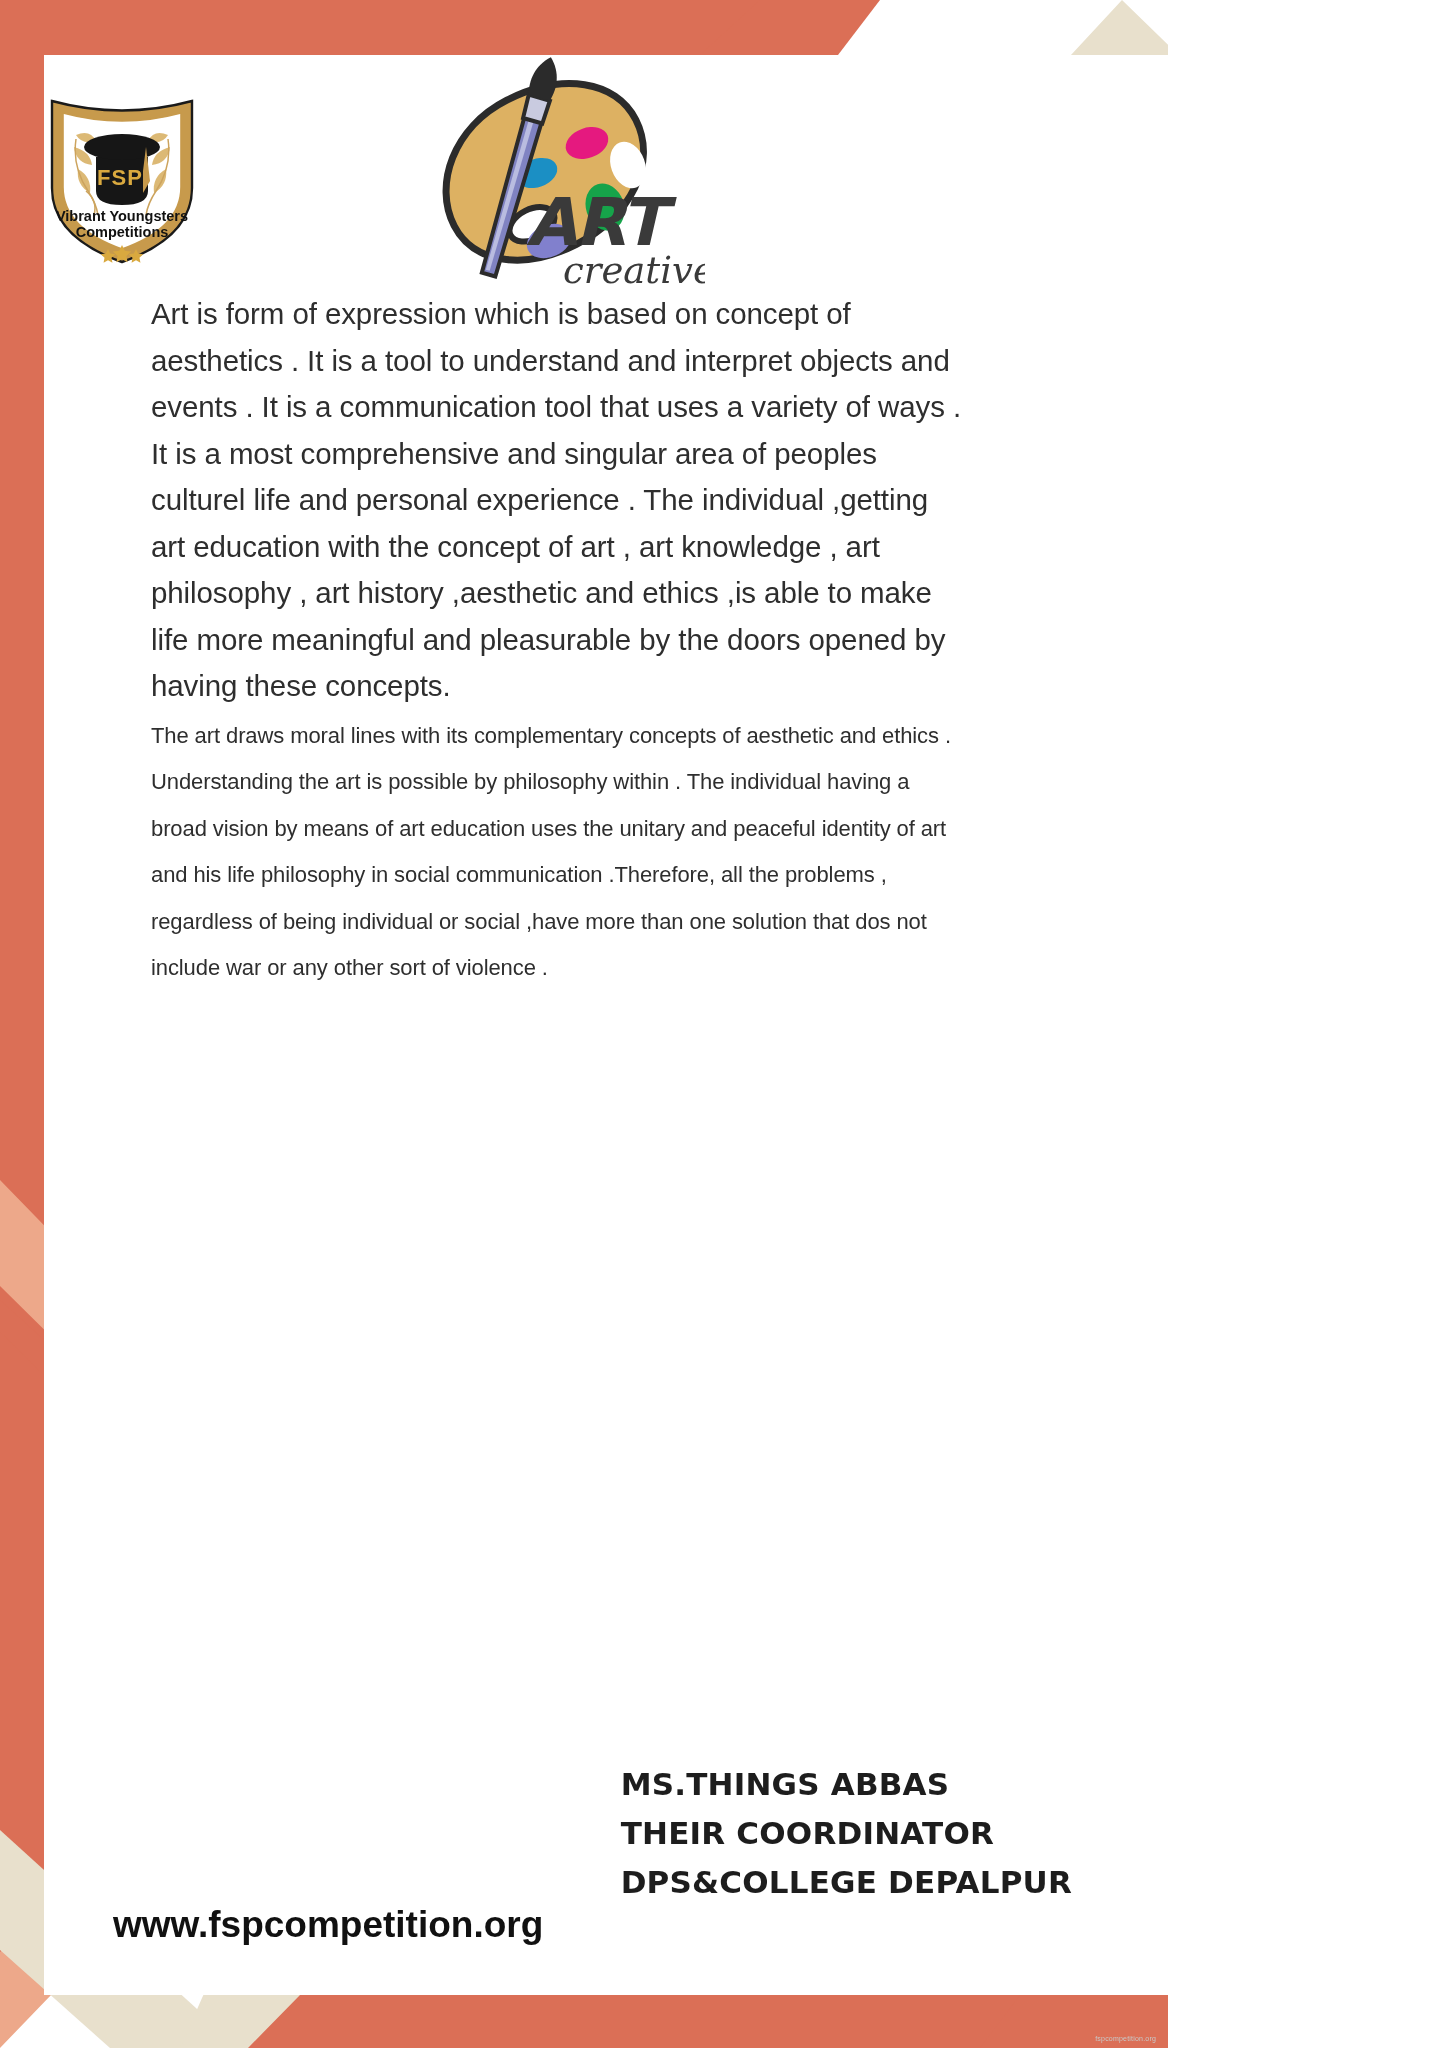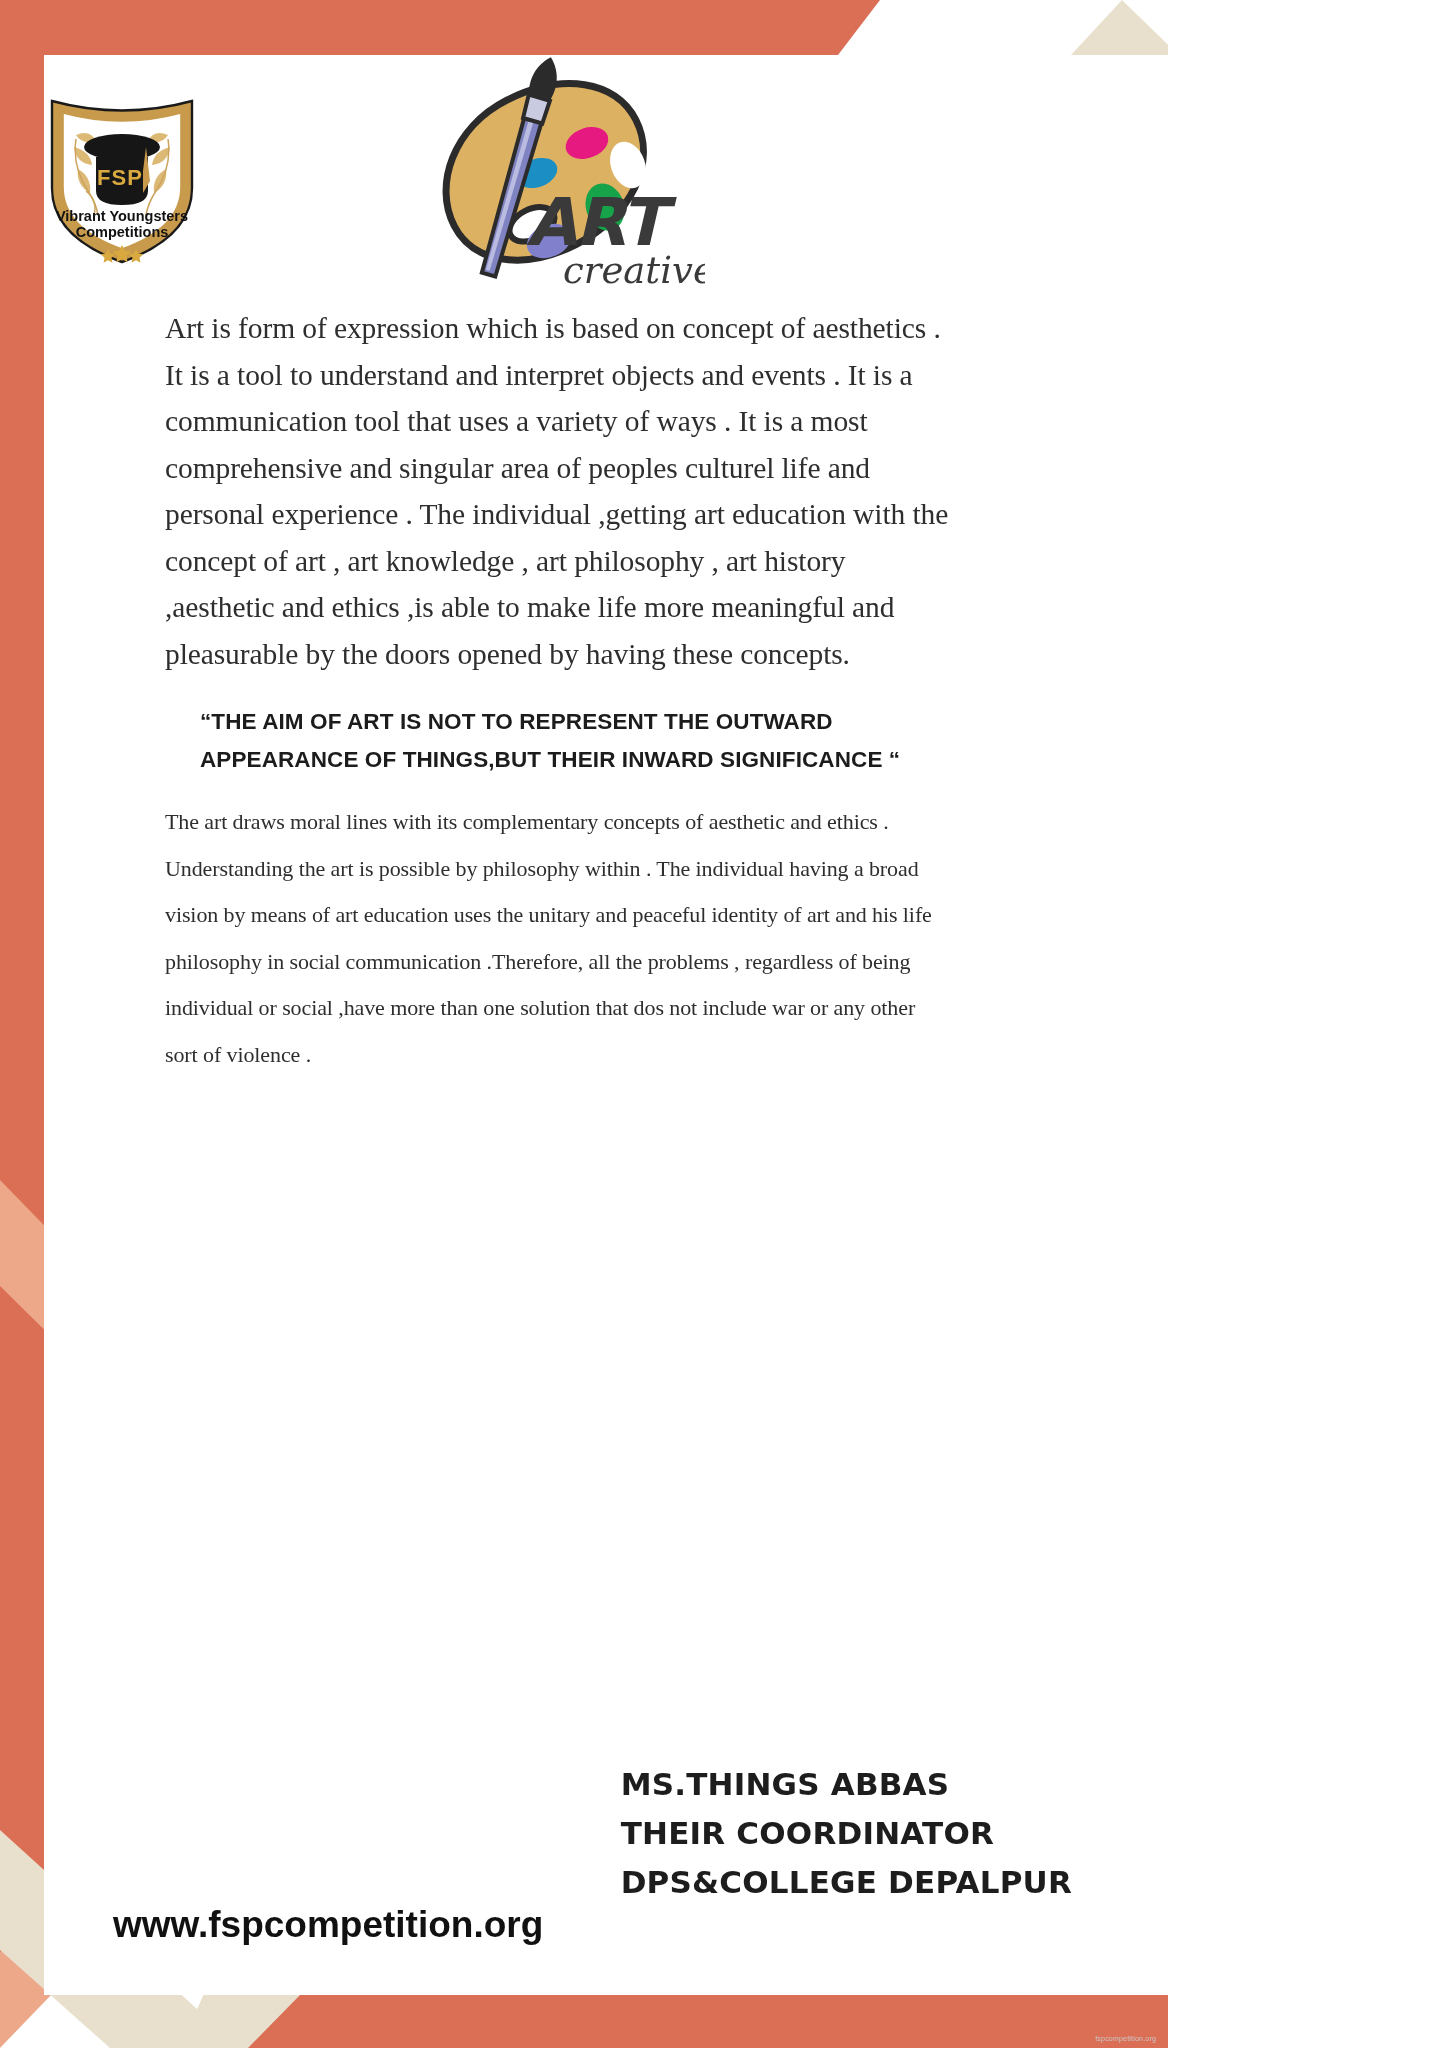--- a/index.html
+++ b/index.html
@@ -61,22 +61,22 @@
 
   
   .body-block {
     position: absolute;
     left: 148px;
     top: 288px;
     width: 820px;
     z-index: 6;
   }
   .para {
-    margin: 17px;
-    font-family: Liberation Serif, serif;
+    margin: 3px;
+    font-family: Liberation Sans, sans-serif;
     font-size: 29.5px;
     line-height: 46.5px;
     color: #2e2e2e;
     letter-spacing: -0.1px;
   }
   .para.p2 { font-size: 22px; line-height: 46.5px; }
 
   .quote-block {
     margin: 26px 0 20px 52px;
     width: 740px;
@@ -240,24 +240,20 @@
           <text x="155" y="190" font-family="DejaVu Sans, sans-serif" font-size="66" font-weight="bold" fill="#3a3a3a" letter-spacing="-2">ART</text>
         </g>
         <text x="148" y="228" font-family="DejaVu Serif, serif" font-style="italic" font-size="37" fill="#3a3a3a">creative</text>
       </svg>
     </div>
   </div>
 
   <div class="body-block">
     <p class="para p1">Art is form of expression which is based on concept of aesthetics . It is a tool to understand and interpret objects and events . It is a communication tool that uses a variety of ways . It is a most comprehensive and singular area of peoples culturel life and personal experience . The individual ,getting art education with the concept of art , art knowledge , art philosophy , art history ,aesthetic and ethics ,is able to make life more meaningful and pleasurable  by the doors opened by having these concepts.</p>
 
-    <div class="quote-block">
-      <p class="quote-line">“THE AIM OF ART IS NOT TO REPRESENT THE OUTWARD</p>
-      <p class="quote-line">APPEARANCE OF THINGS,BUT THEIR INWARD SIGNIFICANCE “</p>
-    </div>
 
     <p class="para p2">The art draws moral lines with its complementary concepts of aesthetic and ethics . Understanding the art is possible by philosophy within . The individual having a broad vision by means of art education uses the unitary and peaceful  identity of art and his life philosophy in social communication .Therefore, all the problems , regardless of being individual or social ,have more than one solution that dos not include war or any other sort of violence .</p>
   </div>
 
   <div class="signature">
     <p class="sig-line">MS.THINGS ABBAS</p>
     <p class="sig-line">THEIR COORDINATOR</p>
     <p class="sig-line">DPS&amp;COLLEGE DEPALPUR</p>
   </div>
 

